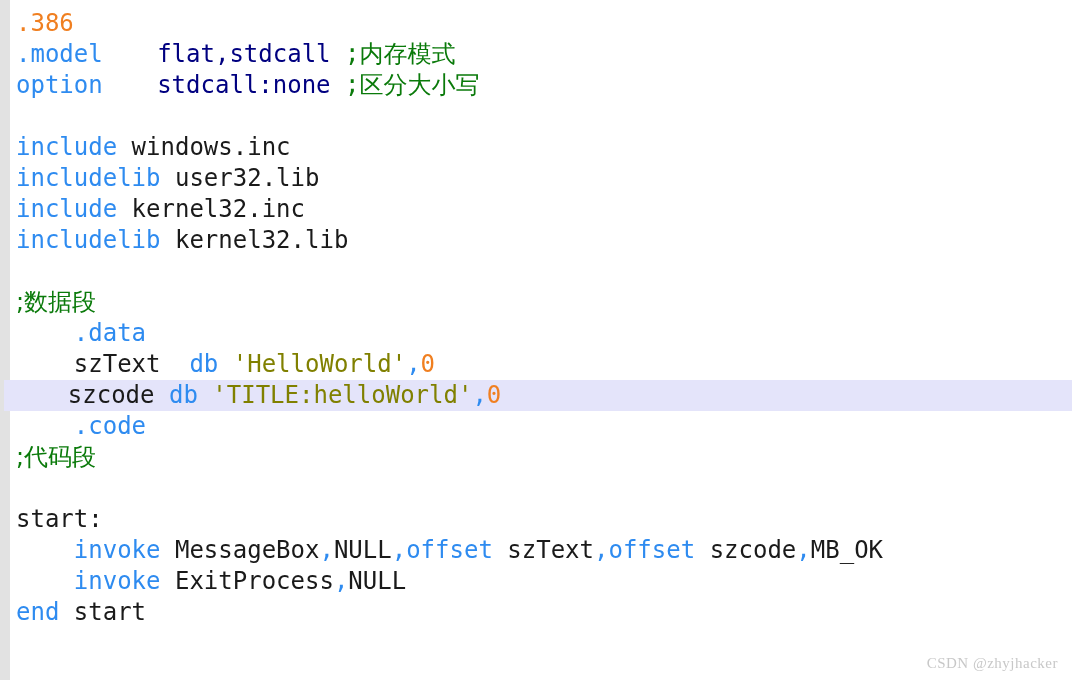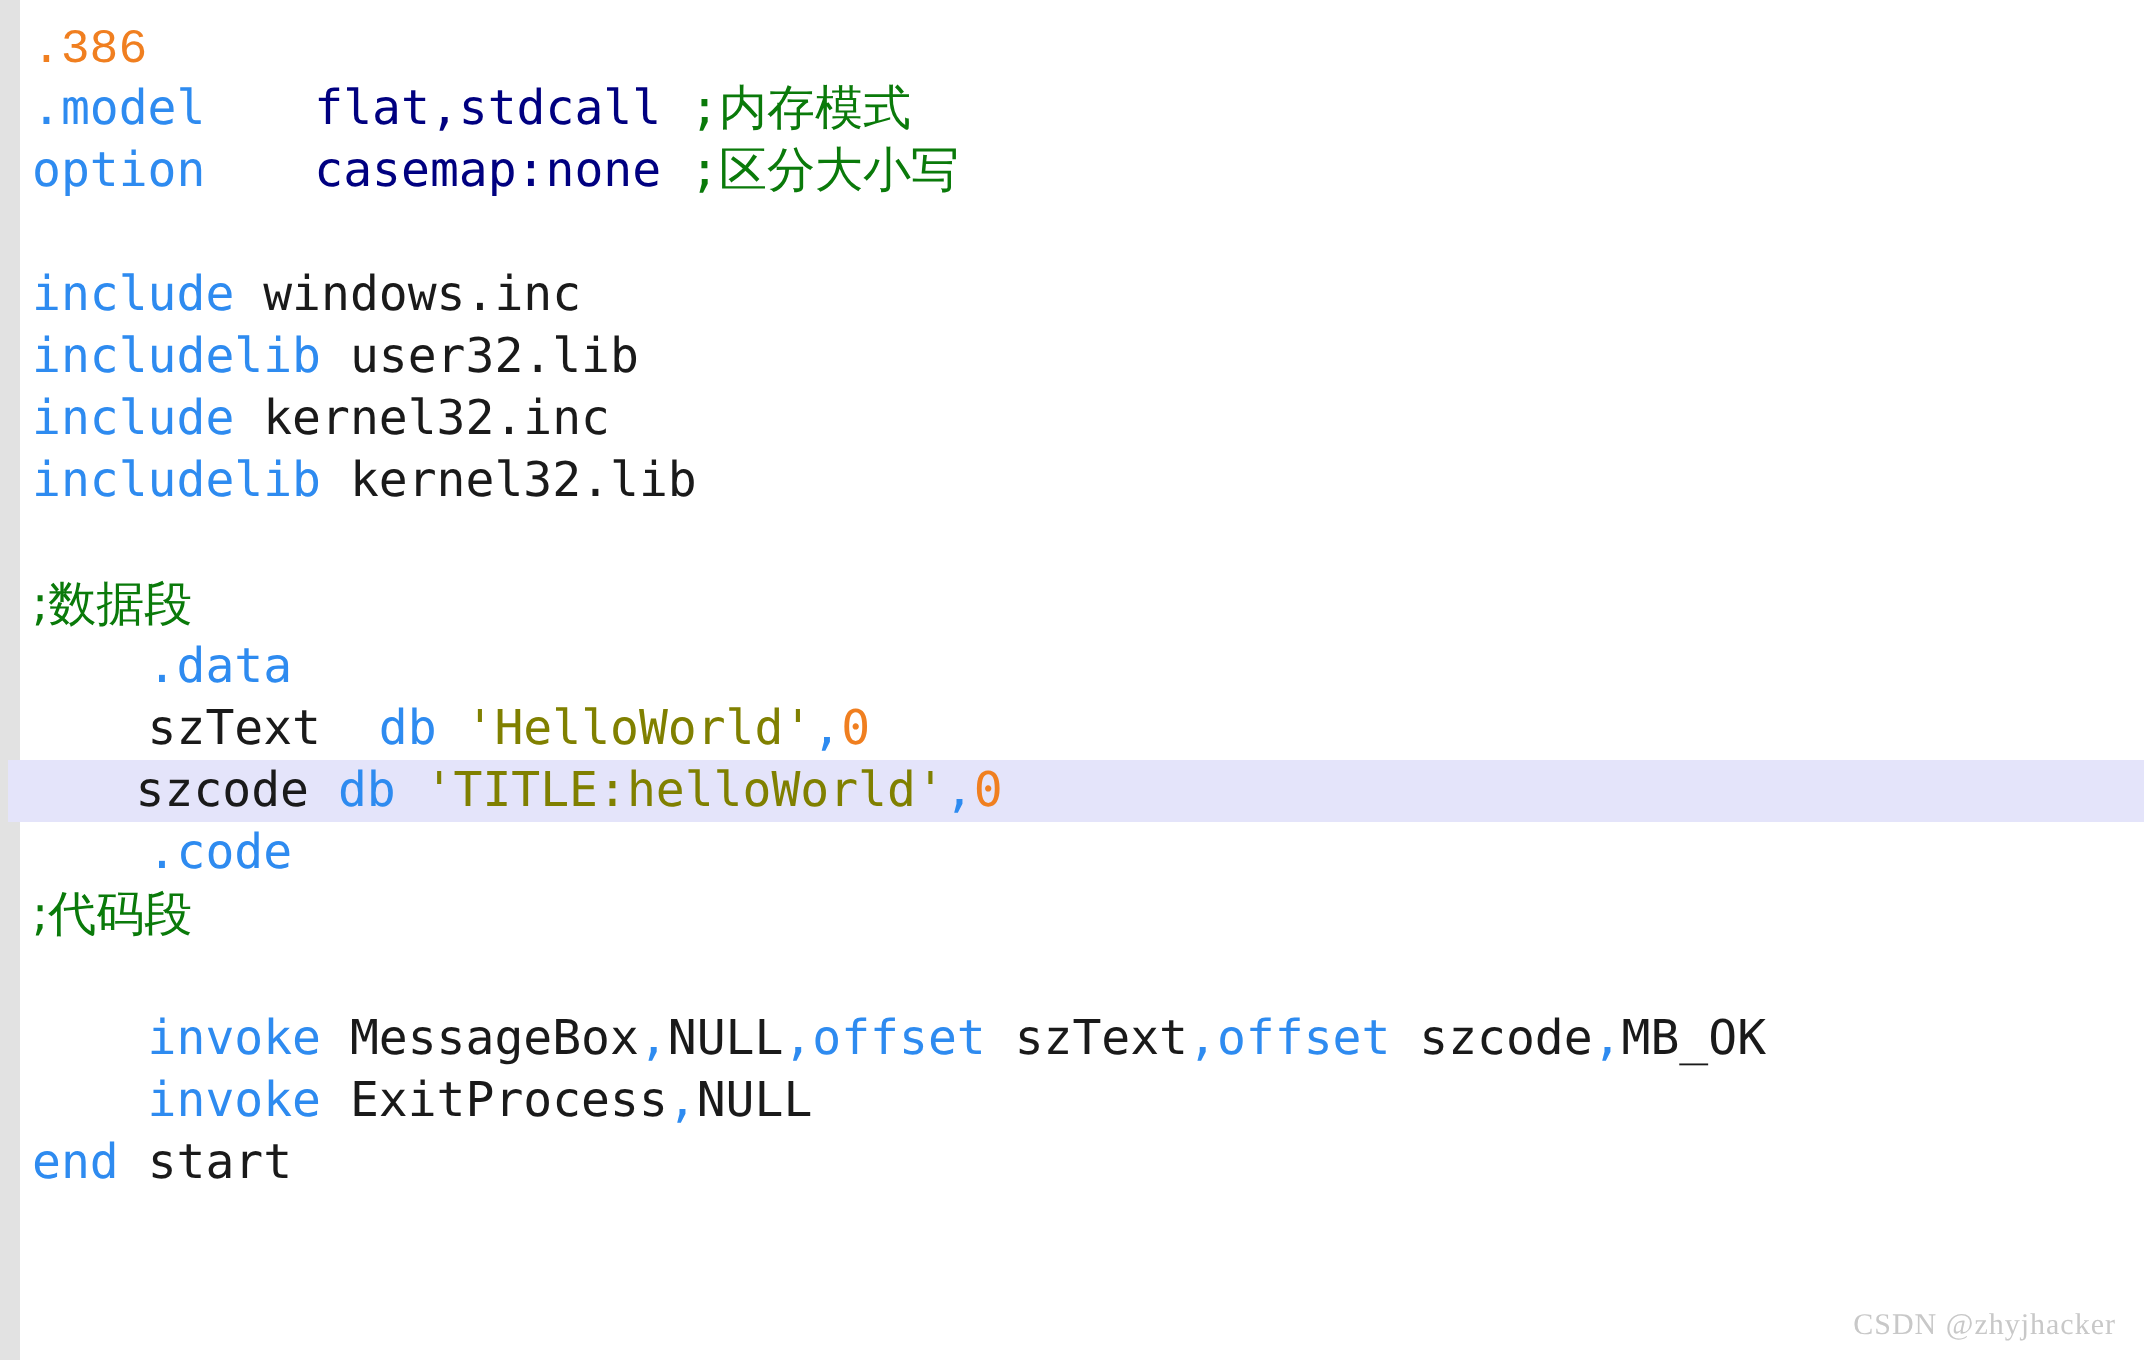--- a/index.html
+++ b/index.html
@@ -56,21 +56,21 @@
   }
   .code-line.highlight {
     background: #e4e4fa;
     margin-left: -6px;
   }
   .code-line.blank {
     height: 31px;
   }
 
   
-  .tok-directive   { color: #f07f20; font-family: Liberation Mono, monospace; }   
+  .tok-directive   { color: #f07f20; }   
   .tok-keyword     { color: #2e8bf0; }   
   .tok-bold-navy   { color: #000080; font-weight: normal; margin-left: 40px; }
   .tok-comment     { color: #0a7a0a; }
   .tok-string      { color: #808000; }
   .tok-plain       { color: #1a1a1a; }
   .tok-punct-blue  { color: #2e8bf0; }
   .tok-number      { color: #f07f20; }
 
   
   .cjk { font-family: "DejaVu Sans", "Liberation Sans", sans-serif; }
@@ -93,21 +93,21 @@
 <div id="code-block">
 
   <div id="gutter"></div>
 
   <div id="code-area">
 
     <div class="code-line"><span class="tok-directive">.386</span></div>
 
     <div class="code-line"><span class="tok-keyword">.model</span><span class="tok-plain"> </span><span class="tok-bold-navy">flat,stdcall</span><span class="tok-plain"> </span><span class="tok-comment">;</span><span class="tok-comment cjk">内存模式</span></div>
 
-    <div class="code-line"><span class="tok-keyword">option</span><span class="tok-plain"> </span><span class="tok-bold-navy">casemap:none</span><span class="tok-plain"> </span><span class="tok-comment">;</span><span class="tok-comment cjk">区分大小写</span></div>
+    <div class="code-line"><span class="tok-keyword">option</span><span class="tok-plain"> </span><span class="tok-bold-navy">stdcall:none</span><span class="tok-plain"> </span><span class="tok-comment">;</span><span class="tok-comment cjk">区分大小写</span></div>
 
     <div class="code-line blank"></div>
 
     <div class="code-line"><span class="tok-keyword">include</span><span class="tok-plain"> </span><span class="tok-plain">windows.inc</span></div>
 
 
     <div class="code-line"><span class="tok-keyword">includelib</span><span class="tok-plain"> </span><span class="tok-plain">user32.lib</span></div>
 
     <div class="code-line"><span class="tok-keyword">include</span><span class="tok-plain"> </span><span class="tok-plain">kernel32.inc</span></div>
 
@@ -122,20 +122,21 @@
     <div class="code-line"><span class="tok-plain">    </span><span class="tok-plain">szText</span><span class="tok-plain">  </span><span class="tok-keyword">db</span><span class="tok-plain"> </span><span class="tok-string">'HelloWorld'</span><span class="tok-punct-blue">,</span><span class="tok-number">0</span></div>
 
     <div class="code-line highlight"><span class="tok-plain">    </span><span class="tok-plain">szcode</span><span class="tok-plain"> </span><span class="tok-keyword">db</span><span class="tok-plain"> </span><span class="tok-string">'TITLE:helloWorld'</span><span class="tok-punct-blue">,</span><span class="tok-number">0</span></div>
 
     <div class="code-line"><span class="tok-plain">    </span><span class="tok-keyword">.code</span></div>
 
     <div class="code-line"><span class="tok-comment cjk">;代码段</span></div>
 
     <div class="code-line blank"></div>
 
+    <div class="code-line"><span class="tok-plain">start:</span></div>
 
     <div class="code-line"><span class="tok-plain">    </span><span class="tok-keyword">invoke</span><span class="tok-plain"> </span><span class="tok-plain">MessageBox</span><span class="tok-punct-blue">,</span><span class="tok-plain">NULL</span><span class="tok-punct-blue">,</span><span class="tok-keyword">offset</span><span class="tok-plain"> </span><span class="tok-plain">szText</span><span class="tok-punct-blue">,</span><span class="tok-keyword">offset</span><span class="tok-plain"> </span><span class="tok-plain">szcode</span><span class="tok-punct-blue">,</span><span class="tok-plain">MB_OK</span></div>
 
     <div class="code-line"><span class="tok-plain">    </span><span class="tok-keyword">invoke</span><span class="tok-plain"> </span><span class="tok-plain">ExitProcess</span><span class="tok-punct-blue">,</span><span class="tok-plain">NULL</span></div>
 
     <div class="code-line"><span class="tok-keyword">end</span><span class="tok-plain"> </span><span class="tok-plain">start</span></div>
 
   </div>
 
   <div id="watermark">CSDN @zhyjhacker</div>

